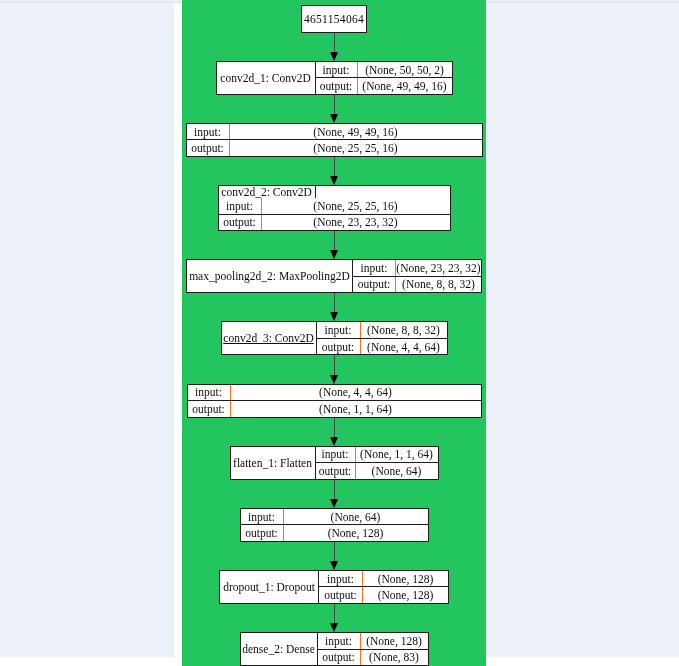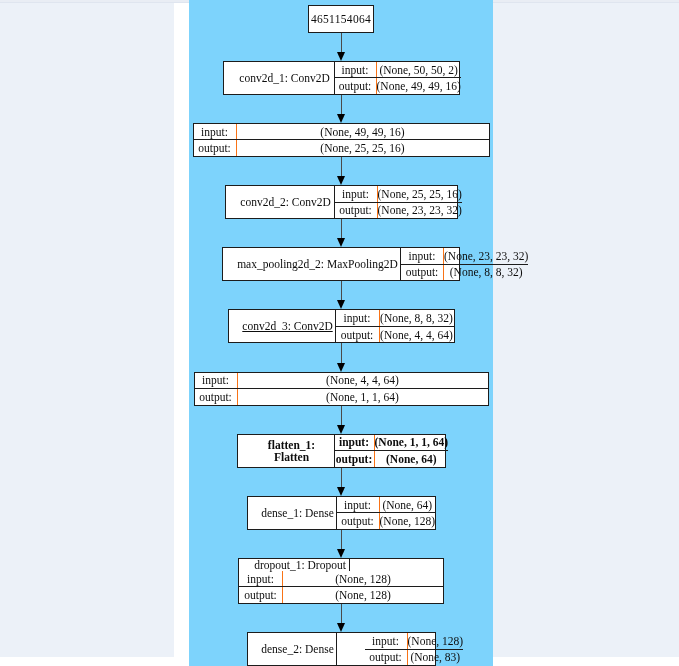--- a/index.html
+++ b/index.html
@@ -16,23 +16,23 @@
     position: absolute; top: 0; height: 657px;
     background: #ECF1F8;
   }
   .side-panel.left  { left: 0; width: 174px; }
   .side-panel.right { left: 478px; width: 201px; }
   .top-strip {
     position: absolute; top: 0; left: 0; right: 0; height: 2px;
     background: #E9EDF4; border-bottom: 1px solid #DFE5EF;
   }
   .diagram {
-    position: absolute; left: 189px; top: 0;
+    position: absolute; left: 182px; top: 0;
     width: 304px; height: 666px;
-    background: #7dd3fc;
+    background: #22c55e;
     display: flex; flex-direction: column; align-items: center;
   }
   .start-node {
     margin-top: 5px;
     width: 64px; height: 26px;
     border: 1px solid #1c1c1c;
     display: flex; align-items: center; justify-content: center;
     background: #fff;
     letter-spacing: 0.3px;
   }
@@ -52,43 +52,42 @@
     border: 1px solid #1c1c1c;
     background: #fff;
     box-sizing: border-box;
   }
   .name-cell {
     display: flex; align-items: center; justify-content: center;
     border-right: 1px solid #1c1c1c;
     text-align: center;
     box-sizing: border-box;
     flex: none;
-    margin-left: 12px;
   }
   .io { flex: 1; display: flex; flex-direction: column; }
   .io-row { display: flex; height: 15.5px; }
   .io-row + .io-row { border-top: 1px solid #1c1c1c; }
   .io-label {
     flex: none; box-sizing: border-box;
     border-right: 1px solid #f97316;
     display: flex; align-items: center; justify-content: center;
   }
   .io-value { flex: 1; display: flex; align-items: center; justify-content: center; white-space: nowrap; }
 
   
   .l0 { width: 237px; } .l0 .name-cell { width: 99px; }  .l0 .io-label { width: 42px; }
   .l1 { width: 297px; } .l1 .name-cell { width: 166px; } .l1 .io-label { width: 43px; }
-  .l2 { width: 233px; } .l2 .name-cell { width: 97px; }  .l2 .io-label { width: 43px; }
-  .l3 { width: 238px; } .l3 .name-cell { width: 166px; } .l3 .io-label { width: 43px; }
+  .l2 { width: 233px; flex-direction: column; } .l2 .name-cell { width: 97px; }  .l2 .io-label { width: 43px; }
+  .l3 { width: 296px; } .l3 .name-cell { width: 166px; } .l3 .io-label { width: 43px; }
   .l4 { width: 227px; } .l4 .name-cell { width: 95px; text-decoration: underline; }  .l4 .io-label { width: 44px; }
   .l5 { width: 295px; } .l5 .name-cell { width: 166px; } .l5 .io-label { width: 43px; }
-  .l6 { width: 209px; font-weight: bold; } .l6 .name-cell { width: 85px; }  .l6 .io-label { width: 40px; }
+  .l6 { width: 209px; } .l6 .name-cell { width: 85px; }  .l6 .io-label { width: 40px; }
   .l7 { width: 189px; } .l7 .name-cell { width: 77px; }  .l7 .io-label { width: 43px; }
-  .l8 { width: 206px; flex-direction: column; } .l8 .name-cell { width: 99px; }  .l8 .io-label { width: 44px; }
-  .l9 { width: 189px; gap: 28px; } .l9 .name-cell { width: 77px; }  .l9 .io-label { width: 43px; }
+  .l8 { width: 230px; } .l8 .name-cell { width: 99px; }  .l8 .io-label { width: 44px; }
+  .l9 { width: 189px; } .l9 .name-cell { width: 77px; }  .l9 .io-label { width: 43px; }
 </style>
 </head>
 <body>
 
 <div class="side-panel left"></div>
 <div class="side-panel right"></div>
 <div class="top-strip"></div>
 
 <div class="diagram">
 
@@ -218,21 +217,20 @@
         <div class="io-value">(None, 64)</div>
       </div>
     </div>
   </div>
 
   <div class="arrow">
       <div class="shaft"></div>
       <div class="head"></div>
     </div>
   <div class="node l7">
-    <div class="name-cell">dense_1: Dense</div>
     <div class="io">
       <div class="io-row">
         <div class="io-label">input:</div>
         <div class="io-value">(None, 64)</div>
       </div>
       <div class="io-row">
         <div class="io-label">output:</div>
         <div class="io-value">(None, 128)</div>
       </div>
     </div>

